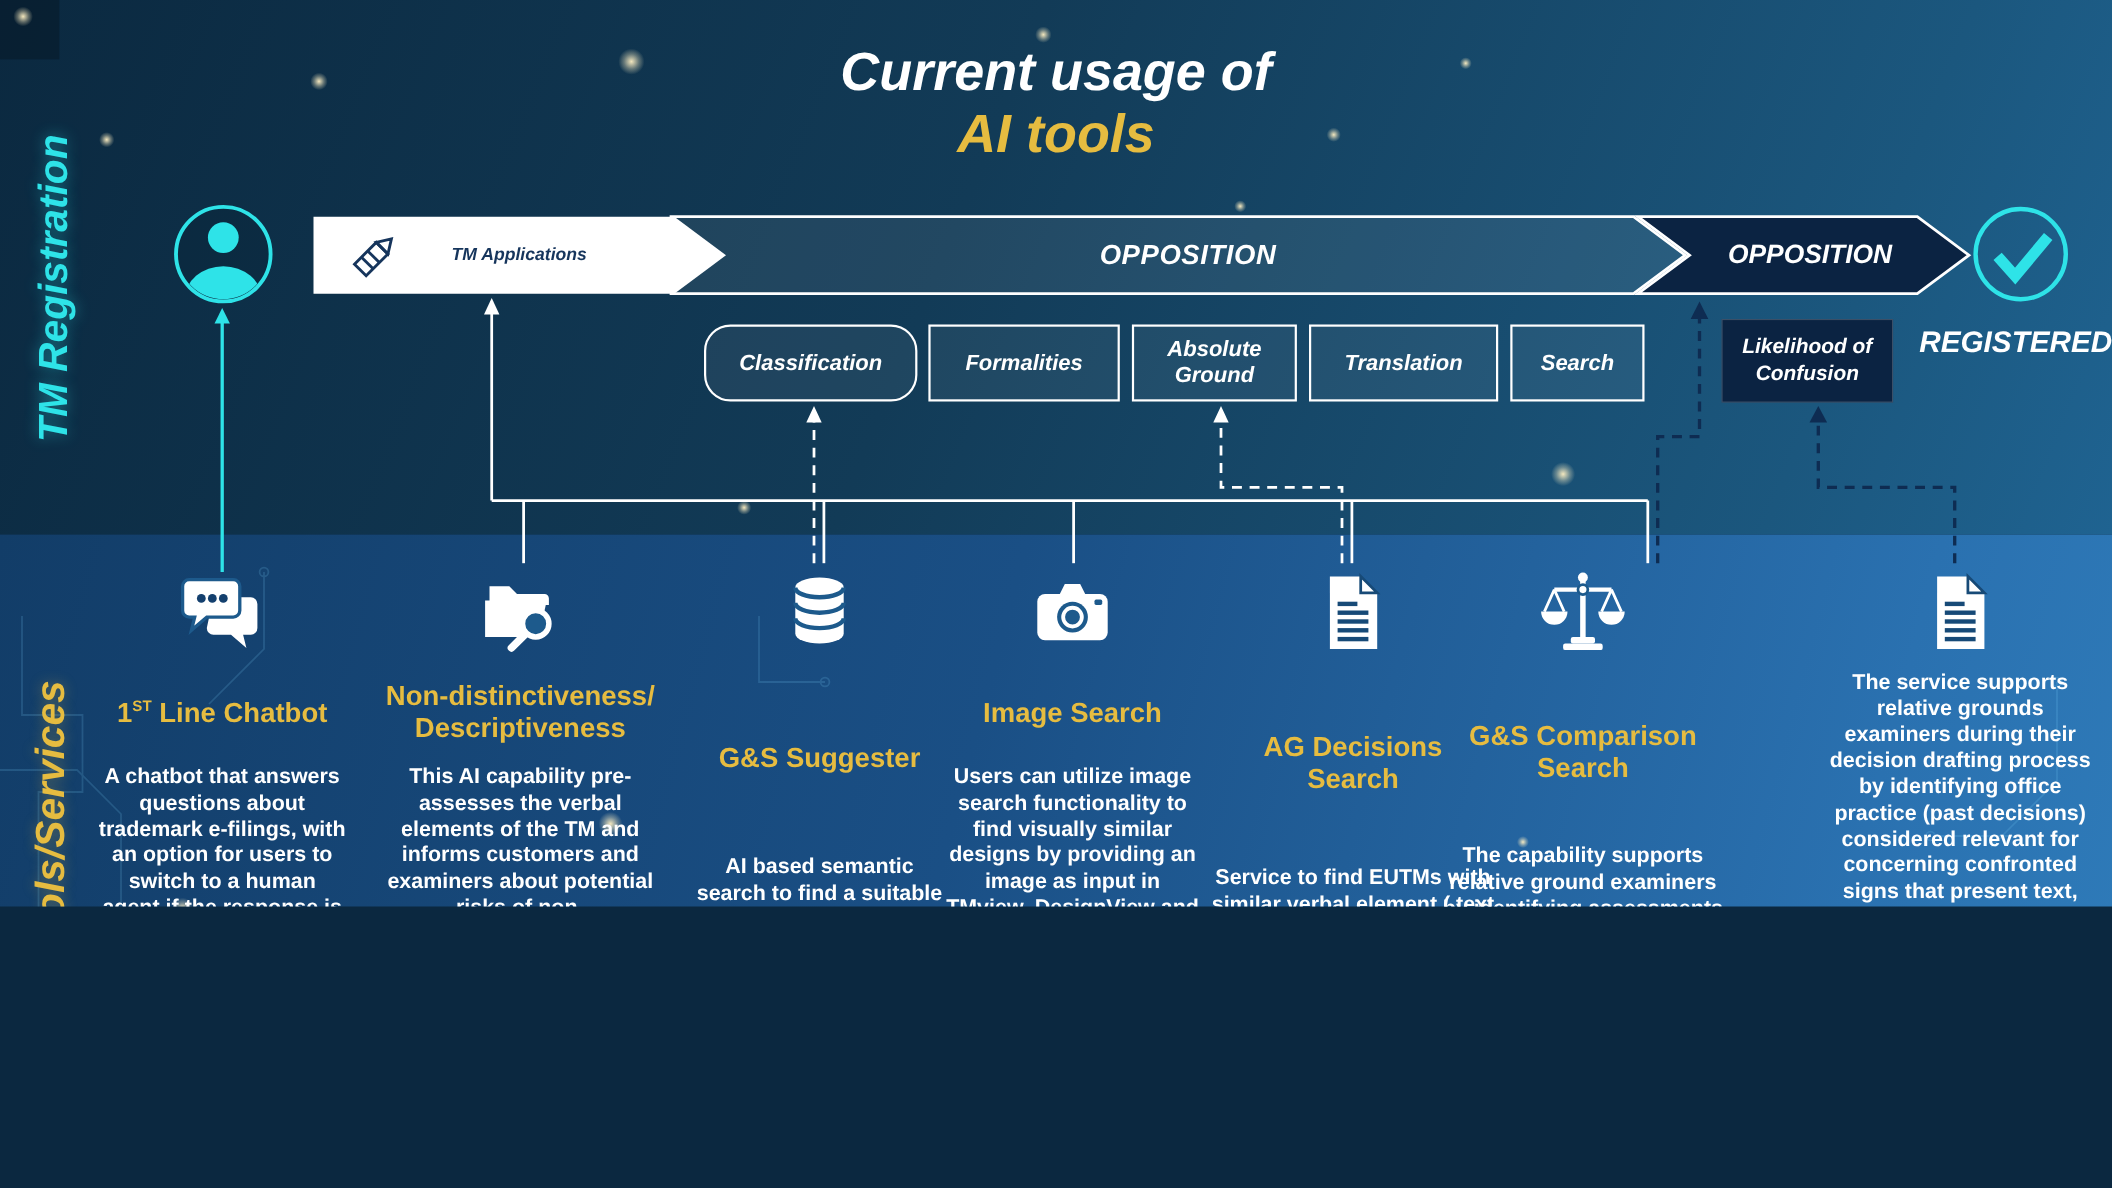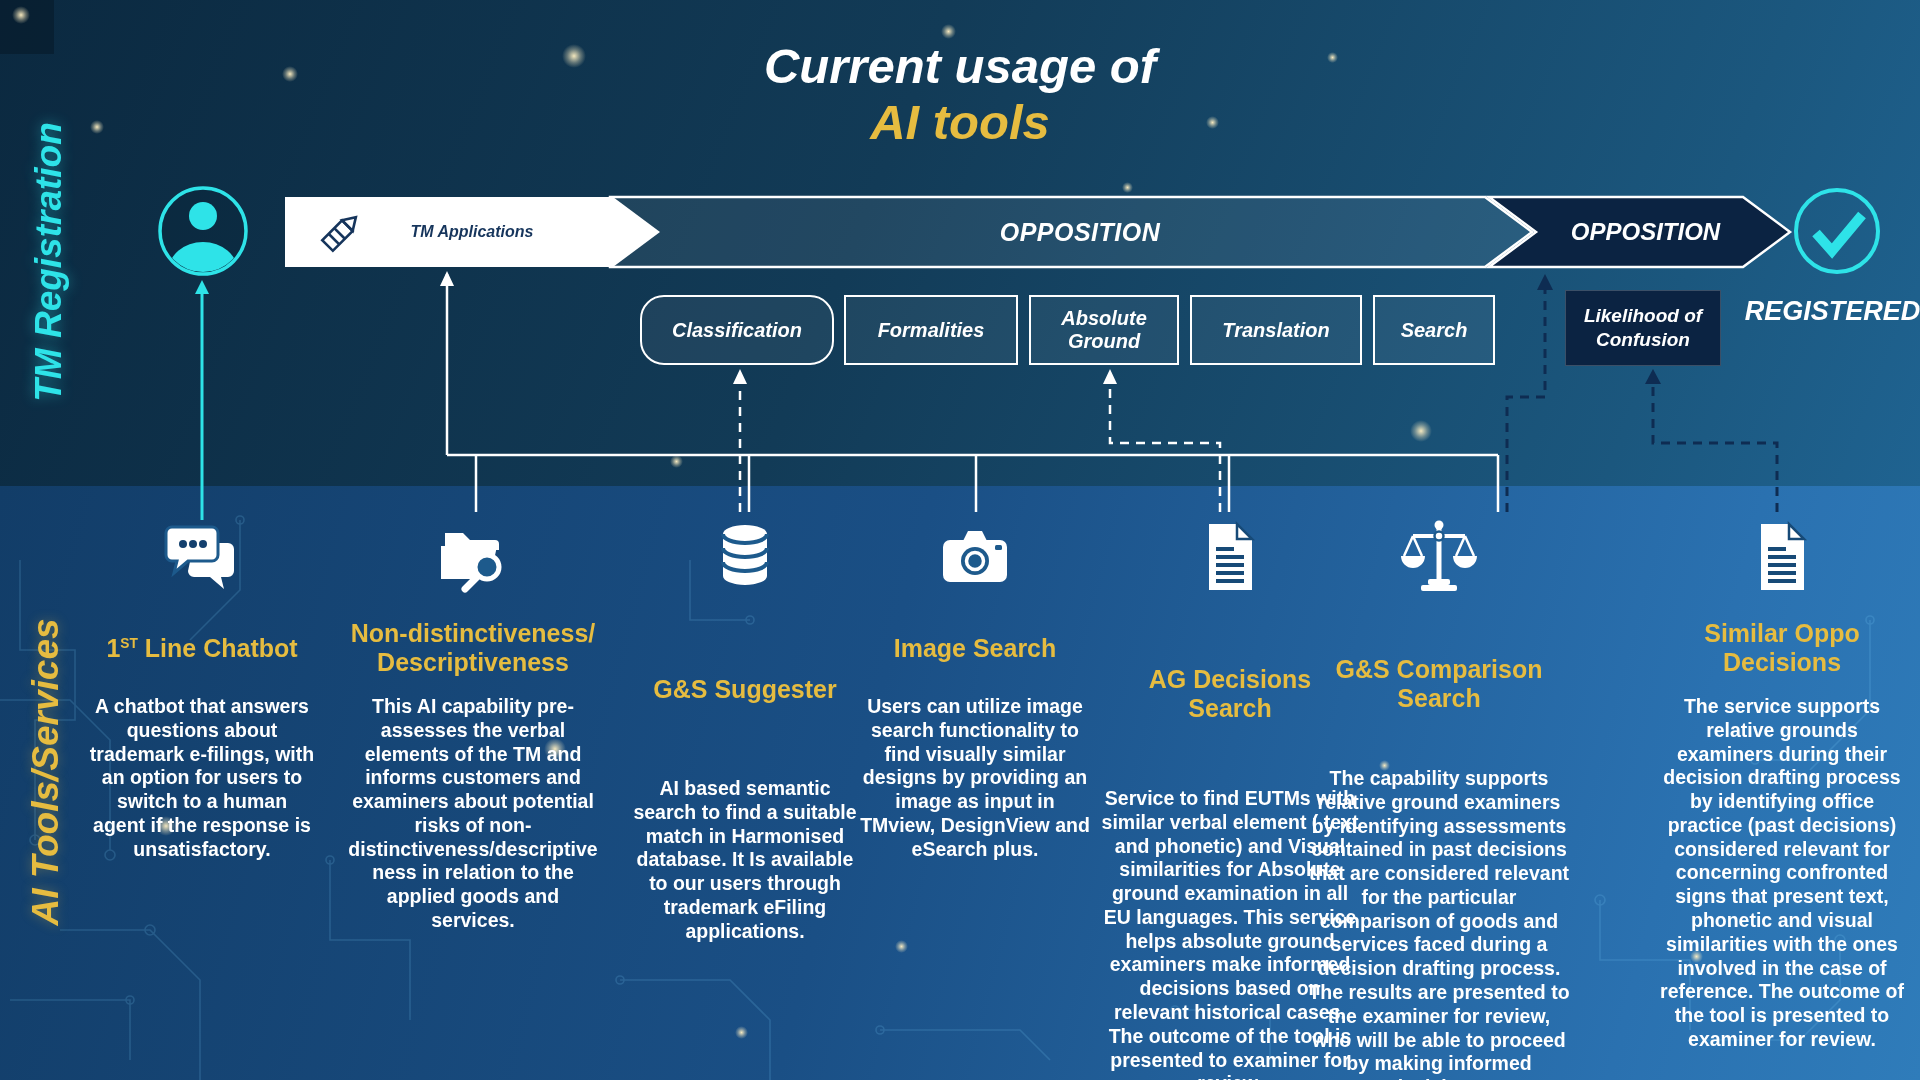--- a/index.html
+++ b/index.html
@@ -1,16 +1,16 @@
 <!DOCTYPE html>
 <html><head>
 <meta charset="utf-8">
 <style>
   html,body{margin:0;padding:0;background:#0b2840;}
-  .canvas{position:relative;width:1920px;height:1080px;overflow:hidden;
+  .canvas{position:relative;width:1920px;height:824px;overflow:hidden;
           font-family:"Liberation Sans",sans-serif;}
   .bg-top{position:absolute;left:0;top:0;width:1920px;height:486px;
           background:linear-gradient(112deg,#0b2940 0%,#123b57 45%,#1b577e 85%,#1f6391 100%);}
   .bg-bottom{position:absolute;left:0;top:486px;width:1920px;height:594px;
           background:linear-gradient(105deg,#123d68 0%,#1a4f85 45%,#2a71b0 85%,#2f7cba 100%);}
   .corner-shade{position:absolute;left:0;top:0;width:54px;height:54px;background:rgba(5,20,34,.45);}
   .star{position:absolute;border-radius:50%;pointer-events:none;
         background:radial-gradient(circle,rgba(255,240,195,.95) 0%,rgba(255,240,195,.35) 40%,rgba(255,240,195,0) 70%);}
   svg.layer{position:absolute;left:0;top:0;}
   
@@ -297,17 +297,16 @@
       <svg width="84" height="84" viewBox="0 0 84 84">
         <path d="M21 9 h28 l15 15 v51 h-43 z" fill="#fff"></path>
         <path d="M49 9 v15 h15 z" fill="#fff" stroke="#174a77" stroke-width="2.5"></path>
         <rect x="28" y="32" width="18" height="4" fill="#174a77"></rect>
         <rect x="28" y="40" width="28" height="4" fill="#174a77"></rect>
         <rect x="28" y="48" width="28" height="4" fill="#174a77"></rect>
         <rect x="28" y="56" width="28" height="4" fill="#174a77"></rect>
         <rect x="28" y="64" width="28" height="4" fill="#174a77"></rect>
       </svg>
     </div>
-    <div class="tool-title">Similar Oppo Decisions</div>
     <div class="tool-desc">The service supports relative grounds examiners during their decision drafting process by identifying office practice (past decisions) considered relevant for concerning confronted signs that present text, phonetic and visual similarities with the ones involved in the case of reference. The outcome of the tool is presented to examiner for review.</div>
   </div>
 
 </div>
 
 </body></html>

